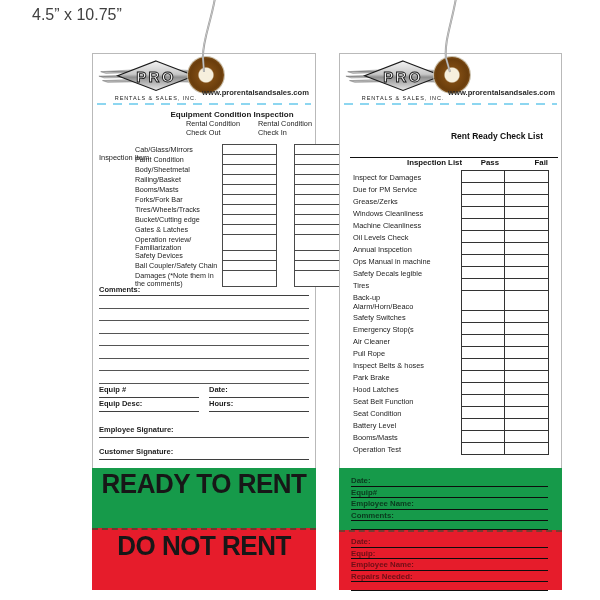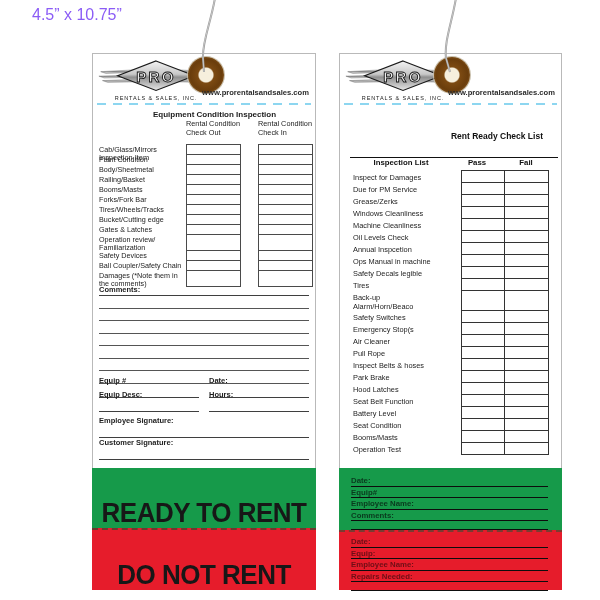--- a/index.html
+++ b/index.html
@@ -1,79 +1,79 @@
 <!DOCTYPE html>
 <html style="--green: #169a4a; --red: #e61c2b; --dash: #8dd6f0;"><head>
 <meta charset="utf-8">
 <style>
   * { margin:0; padding:0; box-sizing:border-box; }
   html,body { width:600px; height:600px; background:#ffffff; overflow:hidden;
     font-family:"Liberation Sans", sans-serif; }
   .canvas { position:relative; width:600px; height:600px; background:#fff; }
 
-  .size-label { position:absolute; left:32px; top:6px; font-size:16px; color:#8b5cf6; }
+  .size-label { position:absolute; left:32px; top:6px; font-size:16px; color:#404040; }
 
   .strings { position:absolute; left:0; top:0; width:600px; height:110px; z-index:9; pointer-events:none; }
 
   .tag { position:absolute; top:53px; height:535px; background:#fff; border:1px solid #b9b9b9; }
   #left-tag  { left:92px;  width:224px; }
   #right-tag { left:339px; width:223px; }
 
   
   .tag-header { position:absolute; left:0; top:0; right:0; height:52px; }
   .logo { position:absolute; left:5px; top:6px; width:116px; height:43px; }
   .grommet { position:absolute; top:3px; width:36px; height:36px; border-radius:50%;
     background:radial-gradient(circle at 50% 50%, #f6efdd 0 27%, #7c4a12 32%, #6a3d0c 62%, #8a5a1e 78%, #5e370b 100%);
     box-shadow:0 0 0 1px #c9c0ad; }
   #left-tag .grommet { left:95px; } #right-tag .grommet { left:94px; }
   .website { position:absolute; right:6px; top:34px; font-size:7.6px; font-weight:bold; color:#2b2b2b; }
   .dash-line { position:absolute; left:4px; right:4px; top:49px; height:2px;
     background:repeating-linear-gradient(90deg, var(--dash) 0 9px, transparent 9px 16px); }
 
   
-  .lt-title { position:absolute; left:60px; right:4px; top:56px; 
+  .lt-title { position:absolute; left:60px; right:4px; top:56px; text-align:center;
     font-size:8px; font-weight:bold; color:#1c1c1c; }
   .colh { position:absolute; top:66px; width:62px; font-size:7.3px; color:#1c1c1c;
     white-space:pre-line; line-height:8.6px; }
   .colh1 { left:93px; } .colh2 { left:165px; }
   .items-header { position:absolute; left:6px; top:99px; font-size:7.4px; color:#1c1c1c; }
   .lrows { position:absolute; left:6px; top:91px; width:212px; }
-  .lrow { position:relative; height:10px; }
+  .lrow { position:relative; height:10px;margin-left:36px; }
   .lrow.two { height:16px; }
   .rlabel { position:absolute; left:0; top:1px; width:88px; font-size:7.2px; line-height:8px;
     color:#1c1c1c; white-space:pre-line; }
   .cbox { position:absolute; top:-1px; bottom:0; width:55px; background:#fff; border:1px solid #4a4a4a; }
   .cbox.c1 { left:87px; } .cbox.c2 { left:159px; }
 
   .comments { position:absolute; left:6px; right:6px; top:231px; }
   .comments-label { font-size:7.5px; color:#1c1c1c; border-bottom:1px solid #3f3f3f;
     padding-bottom:1px; font-weight:bold; }
   .comment-line { height:12.5px; border-bottom:1px solid #555; }
 
   .f-row { position:absolute; left:6px; right:6px; display:flex; gap:10px; height:12px;
     align-items:flex-end; }
   .f-cell { border-bottom:1px solid #3f3f3f; font-size:7.5px; font-weight:bold; color:#1c1c1c;
-    padding-bottom:12px; }
+    padding-bottom:3px; }
   .f-cell.a { flex:0 0 100px; } .f-cell.b { flex:1; } .f-cell.full { flex:1; }
   .f-row1 { top:332px; } .f-row2 { top:346px; } .f-row3 { top:372px; } .f-row4 { top:394px; }
 
-  .banner { position:absolute; left:-1px; right:-1px; display:flex; align-items:flex-end;
+  .banner { position:absolute; left:-1px; right:-1px; display:flex; align-items:flex-start;
     justify-content:center; }
   .banner-green { top:414px; height:60px; background:var(--green); }
   .banner-red { top:474px; height:62px; background:var(--red);
     border-top:2px dashed rgba(10,80,50,.55); }
   .banner-text { font-size:26px; font-weight:bold; letter-spacing:-0.5px; color:#171717;
     transform:scaleY(1.08); }
 
   
   .rr-title { position:absolute; left:10px; right:3px; top:77px; text-align:right;
     padding-right:15px; padding-bottom:16px; font-size:8.5px; font-weight:bold; color:#111;
     border-bottom:1.6px solid #111; }
   .rr-head { position:absolute; left:0; top:104px; right:0; height:11px; }
-  .rr-head span { position:absolute; text-align:center; font-size:7.8px; font-weight:bold; color:#111; }
+  .rr-head span { position:absolute; text-align:right; font-size:7.8px; font-weight:bold; color:#111; }
   .rr-head .h-list { left:0; width:122px; }
   .rr-head .h-pass { left:115px; width:44px; }
   .rr-head .h-fail { left:164px; width:44px; }
   .rrows { position:absolute; left:0; top:117px; right:0; }
   .rrow { position:relative; height:12px; }
   .rrow.two { height:20px; }
   .rrow .rlabel2 { position:absolute; left:13px; top:1.5px; width:105px; font-size:7.4px;
     line-height:9px; color:#1c1c1c; white-space:pre-line; }
   .pfbox { position:absolute; top:-1px; bottom:0; background:#fff; border:1px solid #333; }
   .pfbox.p { left:121px; width:44px; } .pfbox.f { left:164px; width:45px; }
@@ -363,26 +363,26 @@
           <span class="rlabel2">Hood Latches</span>
           <div class="pfbox p"></div>
           <div class="pfbox f"></div>
         </div>
         <div class="rrow">
           <span class="rlabel2">Seat Belt Function</span>
           <div class="pfbox p"></div>
           <div class="pfbox f"></div>
         </div>
         <div class="rrow">
+          <span class="rlabel2">Seat Condition</span>
+          <div class="pfbox p"></div>
+          <div class="pfbox f"></div>
+        </div>
+        <div class="rrow">
           <span class="rlabel2">Battery Level</span>
-          <div class="pfbox p"></div>
-          <div class="pfbox f"></div>
-        </div>
-        <div class="rrow">
-          <span class="rlabel2">Seat Condition</span>
           <div class="pfbox p"></div>
           <div class="pfbox f"></div>
         </div>
         <div class="rrow">
           <span class="rlabel2">Booms/Masts</span>
           <div class="pfbox p"></div>
           <div class="pfbox f"></div>
         </div>
         <div class="rrow">
           <span class="rlabel2">Operation Test</span>

